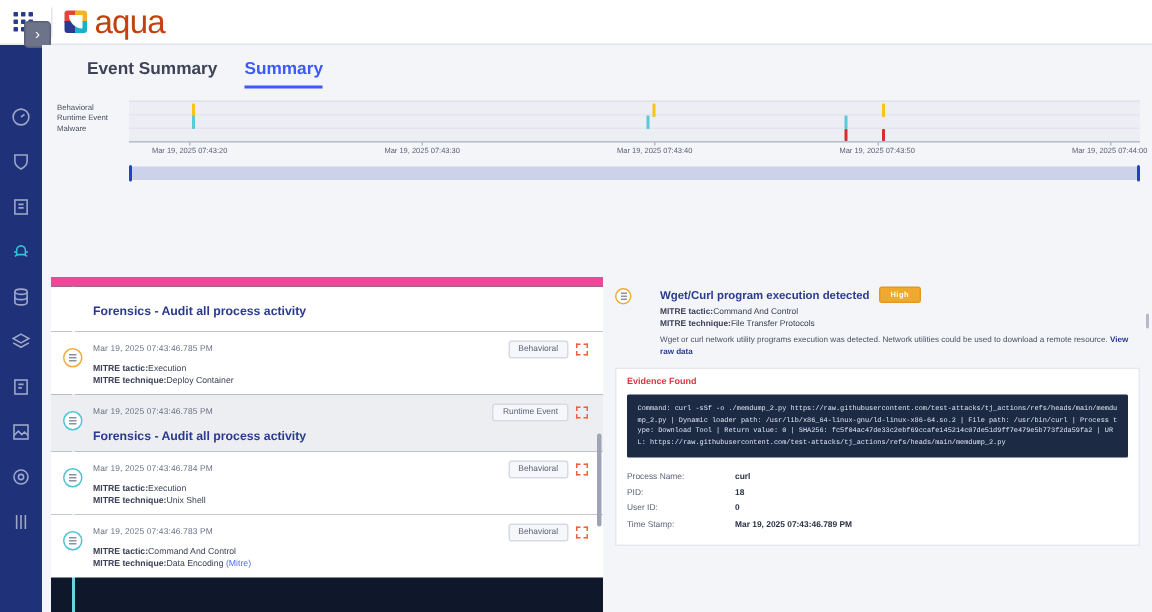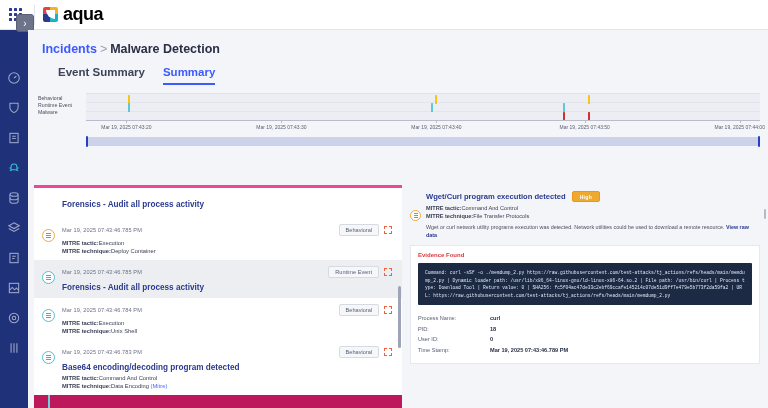--- a/index.html
+++ b/index.html
@@ -24,21 +24,21 @@
   }
   .waffle-grid i { display: block; width: 3px; height: 3px; background: #2b3a8f; border-radius: .5px; }
   .topdiv { width: 1px; height: 20px; background: #e3e5ec; margin: 0 8px 0 4px; }
   .brand { display: flex; align-items: center; gap: 5px; }
   .brand-mark { position: relative; width: 15px; height: 15px; }
   .brand-mark .q1 { position: absolute; left:0; top:0; width: 8px; height: 8px; background: #e8423f; border-radius: 2px 0 0 0; }
   .brand-mark .q2 { position: absolute; left:7px; top:0; width: 8px; height: 8px; background: #f5b324; border-radius: 0 2px 0 0; }
   .brand-mark .q3 { position: absolute; left:0; top:7px; width: 8px; height: 8px; background: #2a3b8f; border-radius: 0 0 0 2px; }
   .brand-mark .q4 { position: absolute; left:7px; top:7px; width: 8px; height: 8px; background: #17b3c8; border-radius: 0 0 2px 0; }
   .brand-mark .cut { position: absolute; left: 3px; top: 3px; width: 9px; height: 9px; background: #ffffff; border-radius: 0 0 0 9px; }
-  .brand-text { font-size: 18px; font-weight: 700; color: #000000; letter-spacing: -.5px; }
+  .brand-text { font-size: 22px; font-weight: 400; color: #c2410c; letter-spacing: -.5px; }
 
   
   .leftnav {
     position: absolute; left: 0; top: 30px; width: 28px; height: 378px;
     background: #1f3178; padding-top: 40px;
     display: flex; flex-direction: column; align-items: center; gap: 14px;
   }
   .nav-ico { width: 16px; height: 16px; opacity: .72; display:flex; align-items:center; justify-content:center; }
   .nav-ico svg { width: 14px; height: 14px; }
   .nav-ico.active { opacity: 1; }
@@ -78,21 +78,21 @@
   .tick { position: absolute; top: 0; width: 1px; height: 3px; background: #b9bdcb; }
   .ticklab {
     position: absolute; top: 4px; font-size: 5px; color: #5b6076; white-space: nowrap;
     transform: translateX(-50%);
   }
   .slider { position: absolute; left: 52px; right: 2px; top: 44px; height: 9px; background: #ccd2ea; border-radius: 1px; }
   .slider .handle { position: absolute; top: -1px; width: 2px; height: 11px; background: #2540c4; border-radius: 1px; }
 
   
   .cols { position: absolute; left: 6px; top: 155px; right: 0px; bottom: 0; display: flex; gap: 0; }
-  .col-left { width: 368px; position: relative; background: #be185d; border-top: 3px solid #ec4899; overflow: hidden; }
+  .col-left { width: 368px; position: relative; background: #0f172a; border-top: 6px solid #ec4899; overflow: hidden; }
   .col-right { width: 366px; position: relative; background: #f4f5f8; overflow: hidden; }
 
   .railline { position: absolute; left: 14px; top: 0; bottom: 0; width: 1.5px; background: #ffca5f; }
   .railline.cy { background: #6fd2e0; }
 
   .evt { position: relative; padding: 5px 10px 6px 28px; background: #ffffff; }
   .evt.shaded { background: #eceef2; }
   .evt .bullet {
     position: absolute; left: 8px; top: 11px; width: 13px; height: 13px; border-radius: 50%;
     background: #fff; border: 1.6px solid #f2a93b;
@@ -122,21 +122,21 @@
   .mitre .lnk { color: #4a6bf5; }
   .hdr-only { padding: 8px 10px 9px 28px; }
 
   .scrollthumb {
     position: absolute; right: 1px; top: 98px; width: 3px; height: 62px;
     background: #9ea3b5; border-radius: 2px;
   }
 
   
   .detail { padding: 6px 8px 0 8px; }
-  .dt-head { display: flex; align-items: center; gap: 5px; }
+  .dt-head { display: flex; align-items: flex-start; gap: 19px; }
   .dt-bullet {
     width: 11px; height: 11px; border-radius: 50%; border: 1.6px solid #f2a93b; background: #fff;
     flex: 0 0 auto; margin-top: 1px; display:flex; align-items:center; justify-content:center;
   }
   .dt-bullet i { display:block; width: 4px; height: 1px; background: #8b90a3; box-shadow: 0 2px 0 #8b90a3, 0 -2px 0 #8b90a3; }
   .dt-titleline { display: flex; align-items: center; gap: 6px; }
   .dt-title { font-size: 7.6px; font-weight: 700; color: #2a3a8f; }
   .sev {
     font-size: 5px; font-weight: 700; color: #ffffff; background: #efa92e;
     border: 1px solid #e39a1c; border-radius: 2px; padding: 1.5px 7px; letter-spacing: .3px;
@@ -250,23 +250,20 @@
       <svg viewBox="0 0 24 24" fill="none" stroke="#cfd5ea" stroke-width="1.8">
           <path d="M7 4v16M12 4v16M17 4v16"></path>
         </svg>
     </div>
   </div>
 
   <div class="collapse-btn">›</div>
 
   <div class="page">
 
-    <div class="crumb">
-      <a href="#">Incidents</a><span class="sep">&gt;</span><span>Malware Detection</span>
-    </div>
 
     <div class="tabs">
       <div class="tab">Event Summary</div>
       <div class="tab active">Summary</div>
     </div>
 
     <div class="chartwrap">
       <div class="cat-labels">
         <div>Behavioral</div>
         <div>Runtime Event</div>
@@ -381,21 +378,20 @@
             <div class="tagwrap">
               <div class="tag">Behavioral</div>
               <div class="expand">
                   <i></i>
                   <i></i>
                   <i></i>
                   <i></i>
                 </div>
             </div>
           </div>
-          <div class="evt-title">Base64 encoding/decoding program detected</div>
           <div class="mitre"><b>MITRE tactic:</b><span>Command And Control</span></div>
           <div class="mitre"><b>MITRE technique:</b><span>Data Encoding</span> <span class="lnk">(Mitre)</span></div>
         </div>
 
         <div class="scrollthumb"></div>
       </div>
 
       <div class="col-right">
         <div class="detail">
           <div class="dt-head">

